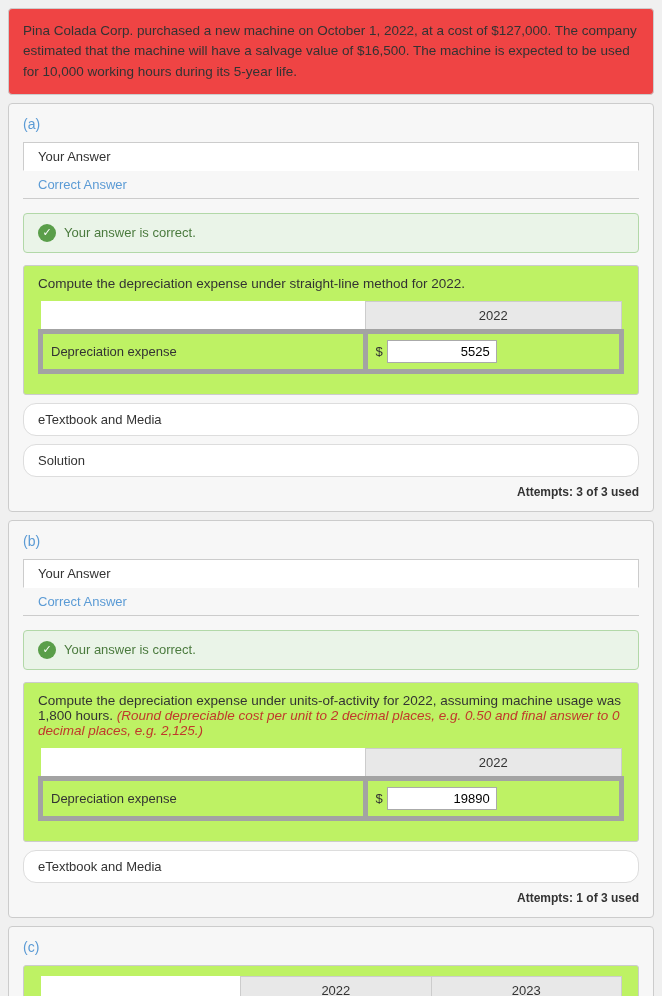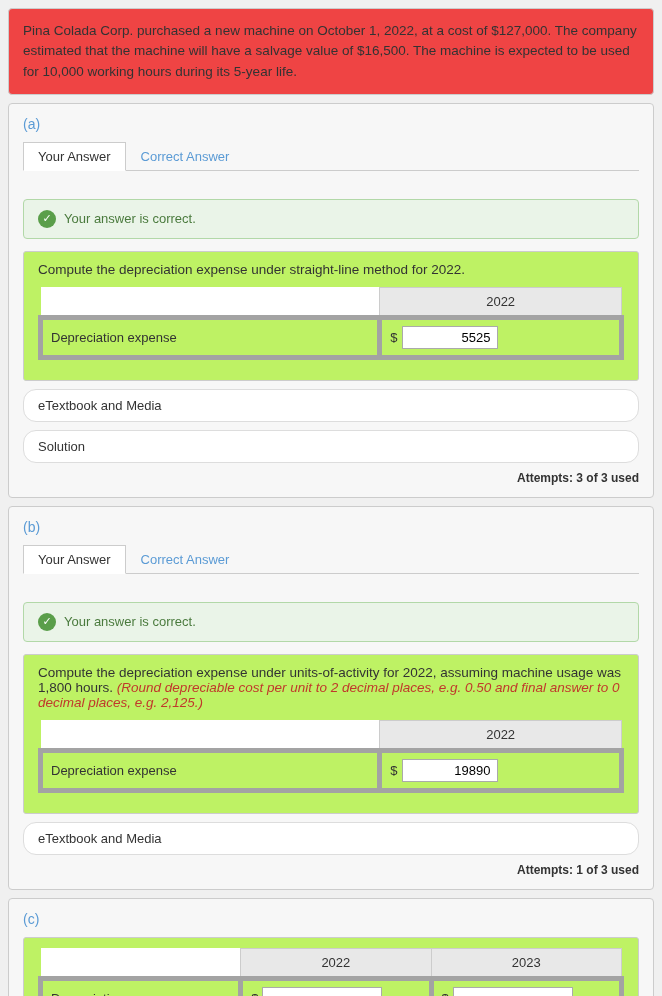--- a/index.html
+++ b/index.html
@@ -38,21 +38,22 @@
     .section-label {
       color: #5b9bd5;
       font-size: 14px;
       font-weight: normal;
       margin-bottom: 10px;
     }
     
     .tabs {
       display: flex;
       border-bottom: 1px solid #ccc;
-      margin-bottom: 28px;
+      margin-bottom: 14px;
+      flex-direction: column;
     }
     .tab {
       padding: 6px 14px;
       font-size: 13px;
       cursor: pointer;
       border: 1px solid transparent;
       border-bottom: none;
       background: transparent;
       color: #333;
     }
@@ -139,21 +140,21 @@
     }
     .dollar-sign {
       color: #333;
       font-size: 13px;
     }
     .value-input {
       border: 1px solid #aaa;
       padding: 3px 6px;
       font-size: 13px;
       text-align: right;
-      width: 96px;
+      width: 110px;
     }
     .value-input.wide {
       width: 120px;
     }
     
     .collapsible-row {
       background: #fff;
       border: 1px solid #ddd;
       border-radius: 13px;
       padding: 8px 14px;

